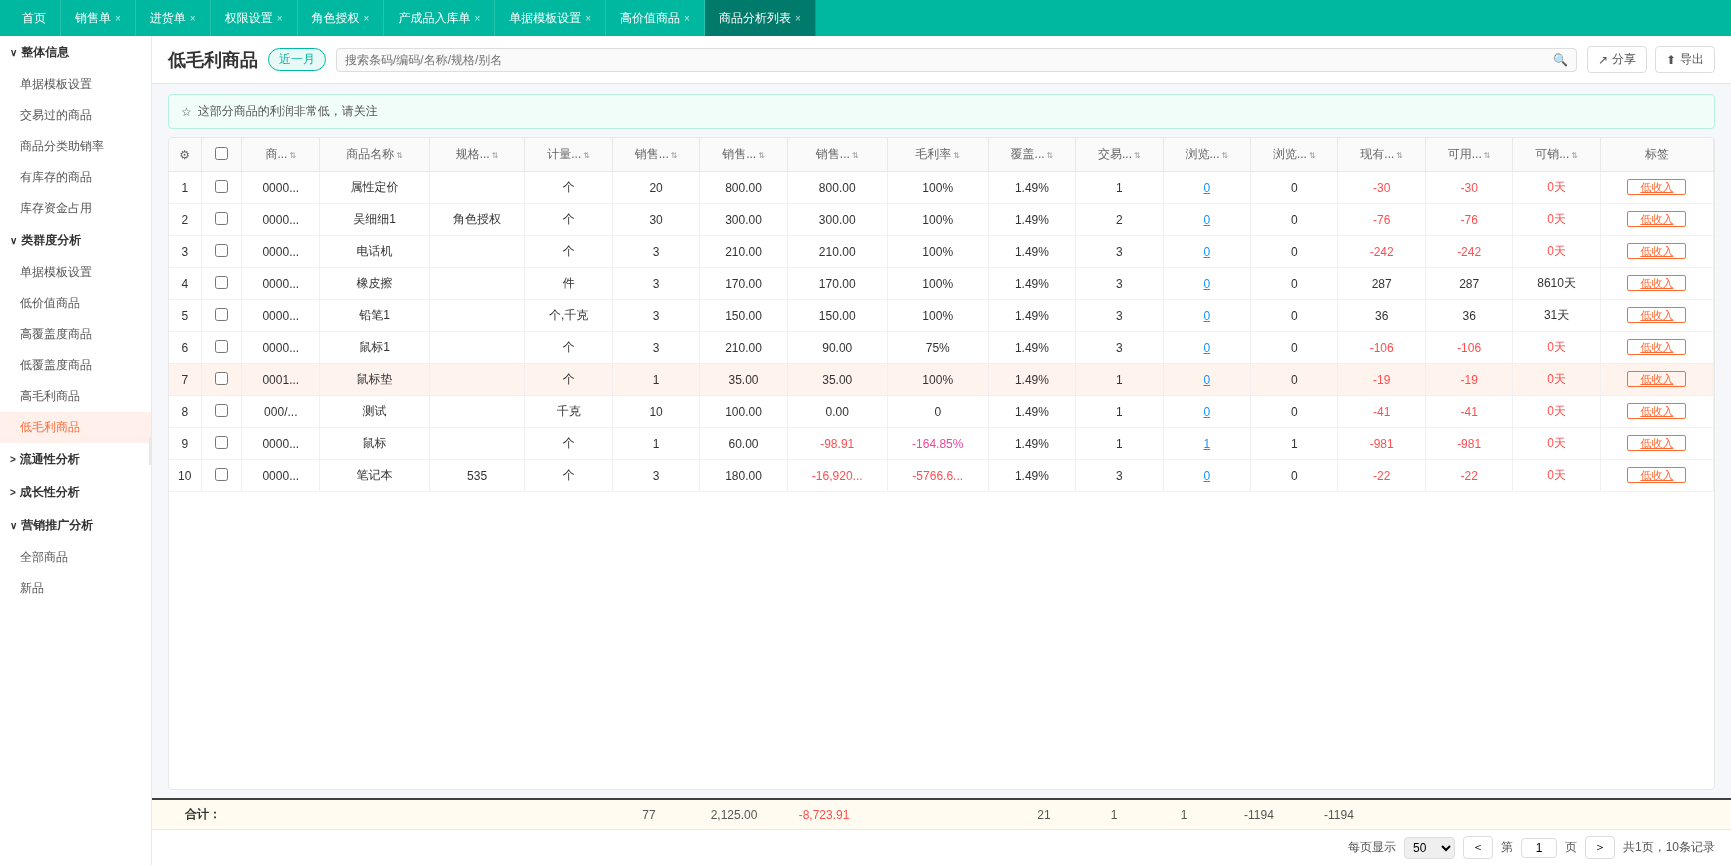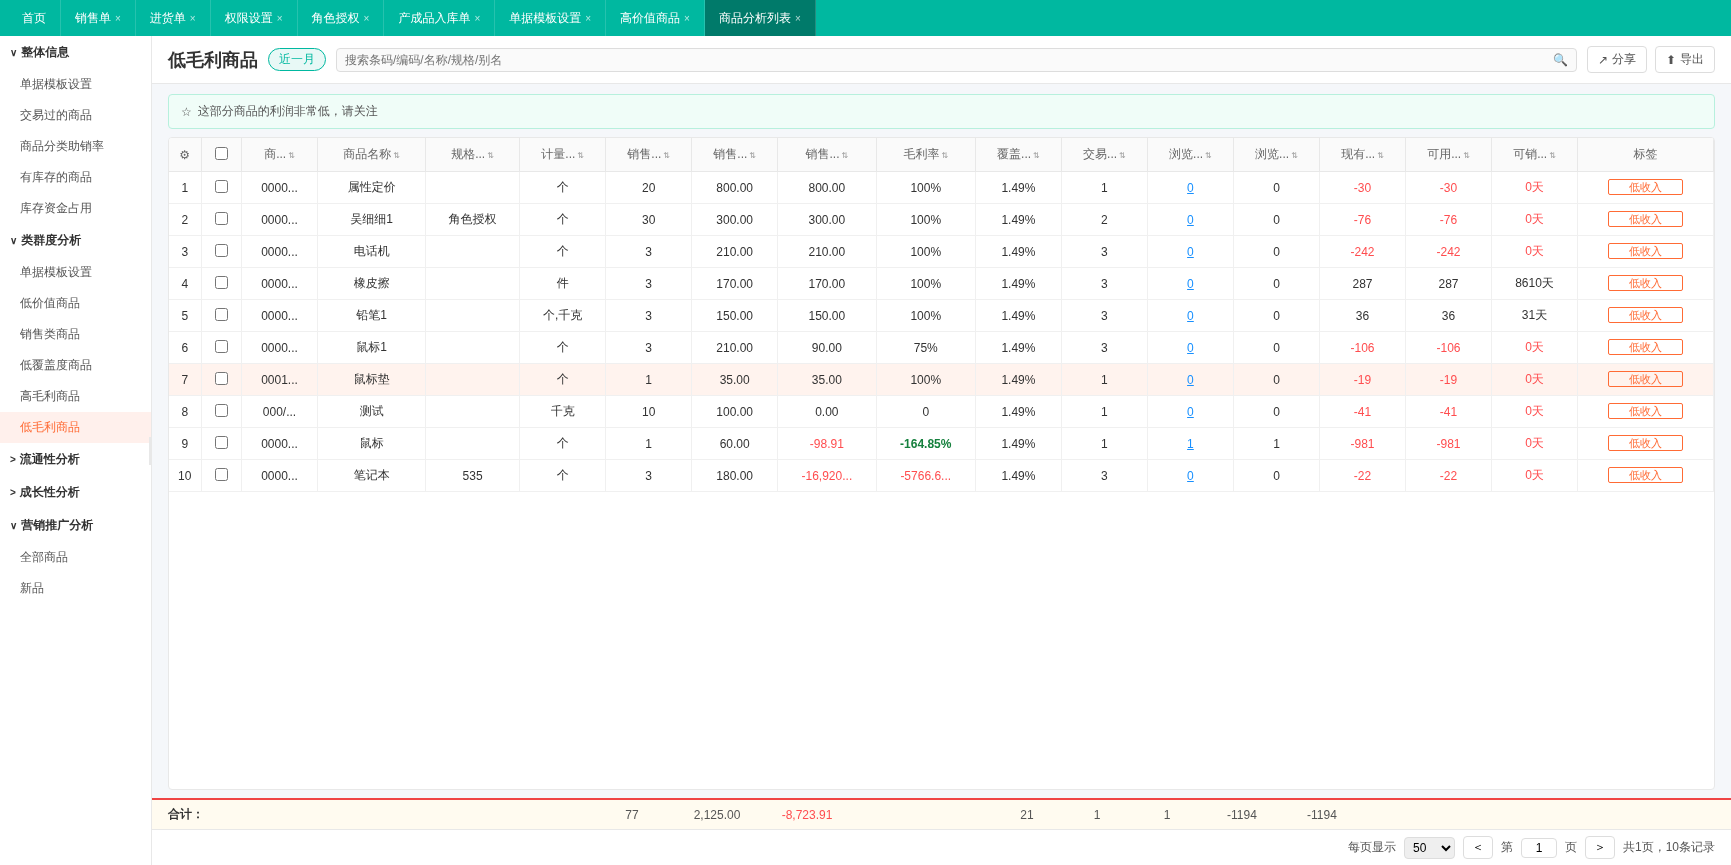--- a/index.html
+++ b/index.html
@@ -195,36 +195,37 @@
       color: #333;
       white-space: nowrap;
     }
     tr.highlight td {
       background: #fff3ee;
     }
     .tag-orange-outline {
       border: 1px solid #ff6b35;
       color: #ff6b35;
       border-radius: 2px;
-      padding: 1px 20px;
+      padding: 1px 12px;
       font-size: 11px;
+      text-decoration: underline;
     }
     .zero-link {
       color: #1890ff;
       text-decoration: underline;
       cursor: pointer;
     }
 
     
     .summary-bar {
       background: #fffbf0;
-      border-top: 2px solid #ef4444;
-      display: flex;
-      align-items: center;
-      padding: 6px 16px;
+      border-top: 2px solid #404040;
+      display: flex;
+      align-items: center;
+      padding: 6px 33px;
       font-size: 12px;
       color: #555;
       gap: 0;
     }
     .summary-label {
       width: 80px;
       font-weight: bold;
       color: #333;
     }
 
@@ -355,21 +356,21 @@
       <span class="arrow">∨</span>
       <span>类群度分析</span>
     </div>
     <div class="sidebar-item">
       <span>单据模板设置</span>
     </div>
     <div class="sidebar-item">
       <span>低价值商品</span>
     </div>
     <div class="sidebar-item">
-      <span>销售类商品</span>
+      <span>高覆盖度商品</span>
     </div>
     <div class="sidebar-item">
       <span>低覆盖度商品</span>
     </div>
     <div class="sidebar-item">
       <span>高毛利商品</span>
     </div>
     <div class="sidebar-item active">
       <span>低毛利商品</span>
     </div>
@@ -613,21 +614,21 @@
             <tr>
       <td>9</td>
       <td><input type="checkbox" style=""></td>
       <td>0000...</td>
       <td>鼠标</td>
       <td></td>
       <td>个</td>
       <td>1</td>
       <td>60.00</td>
       <td style="color:#ff4d4f;">-98.91</td>
-      <td style="color:#15803d;font-weight:bold;">-164.85%</td>
+      <td style="color:#ec4899;">-164.85%</td>
       <td>1.49%</td>
       <td>1</td>
       <td><span class="zero-link">1</span></td>
       <td>1</td>
       <td style="color:#ff4d4f;">-981</td>
       <td style="color:#ff4d4f;">-981</td>
       <td style="color:#ff4d4f;">0天</td>
       <td><span class="tag-orange-outline">低收入</span></td>
     </tr>
             <tr>

